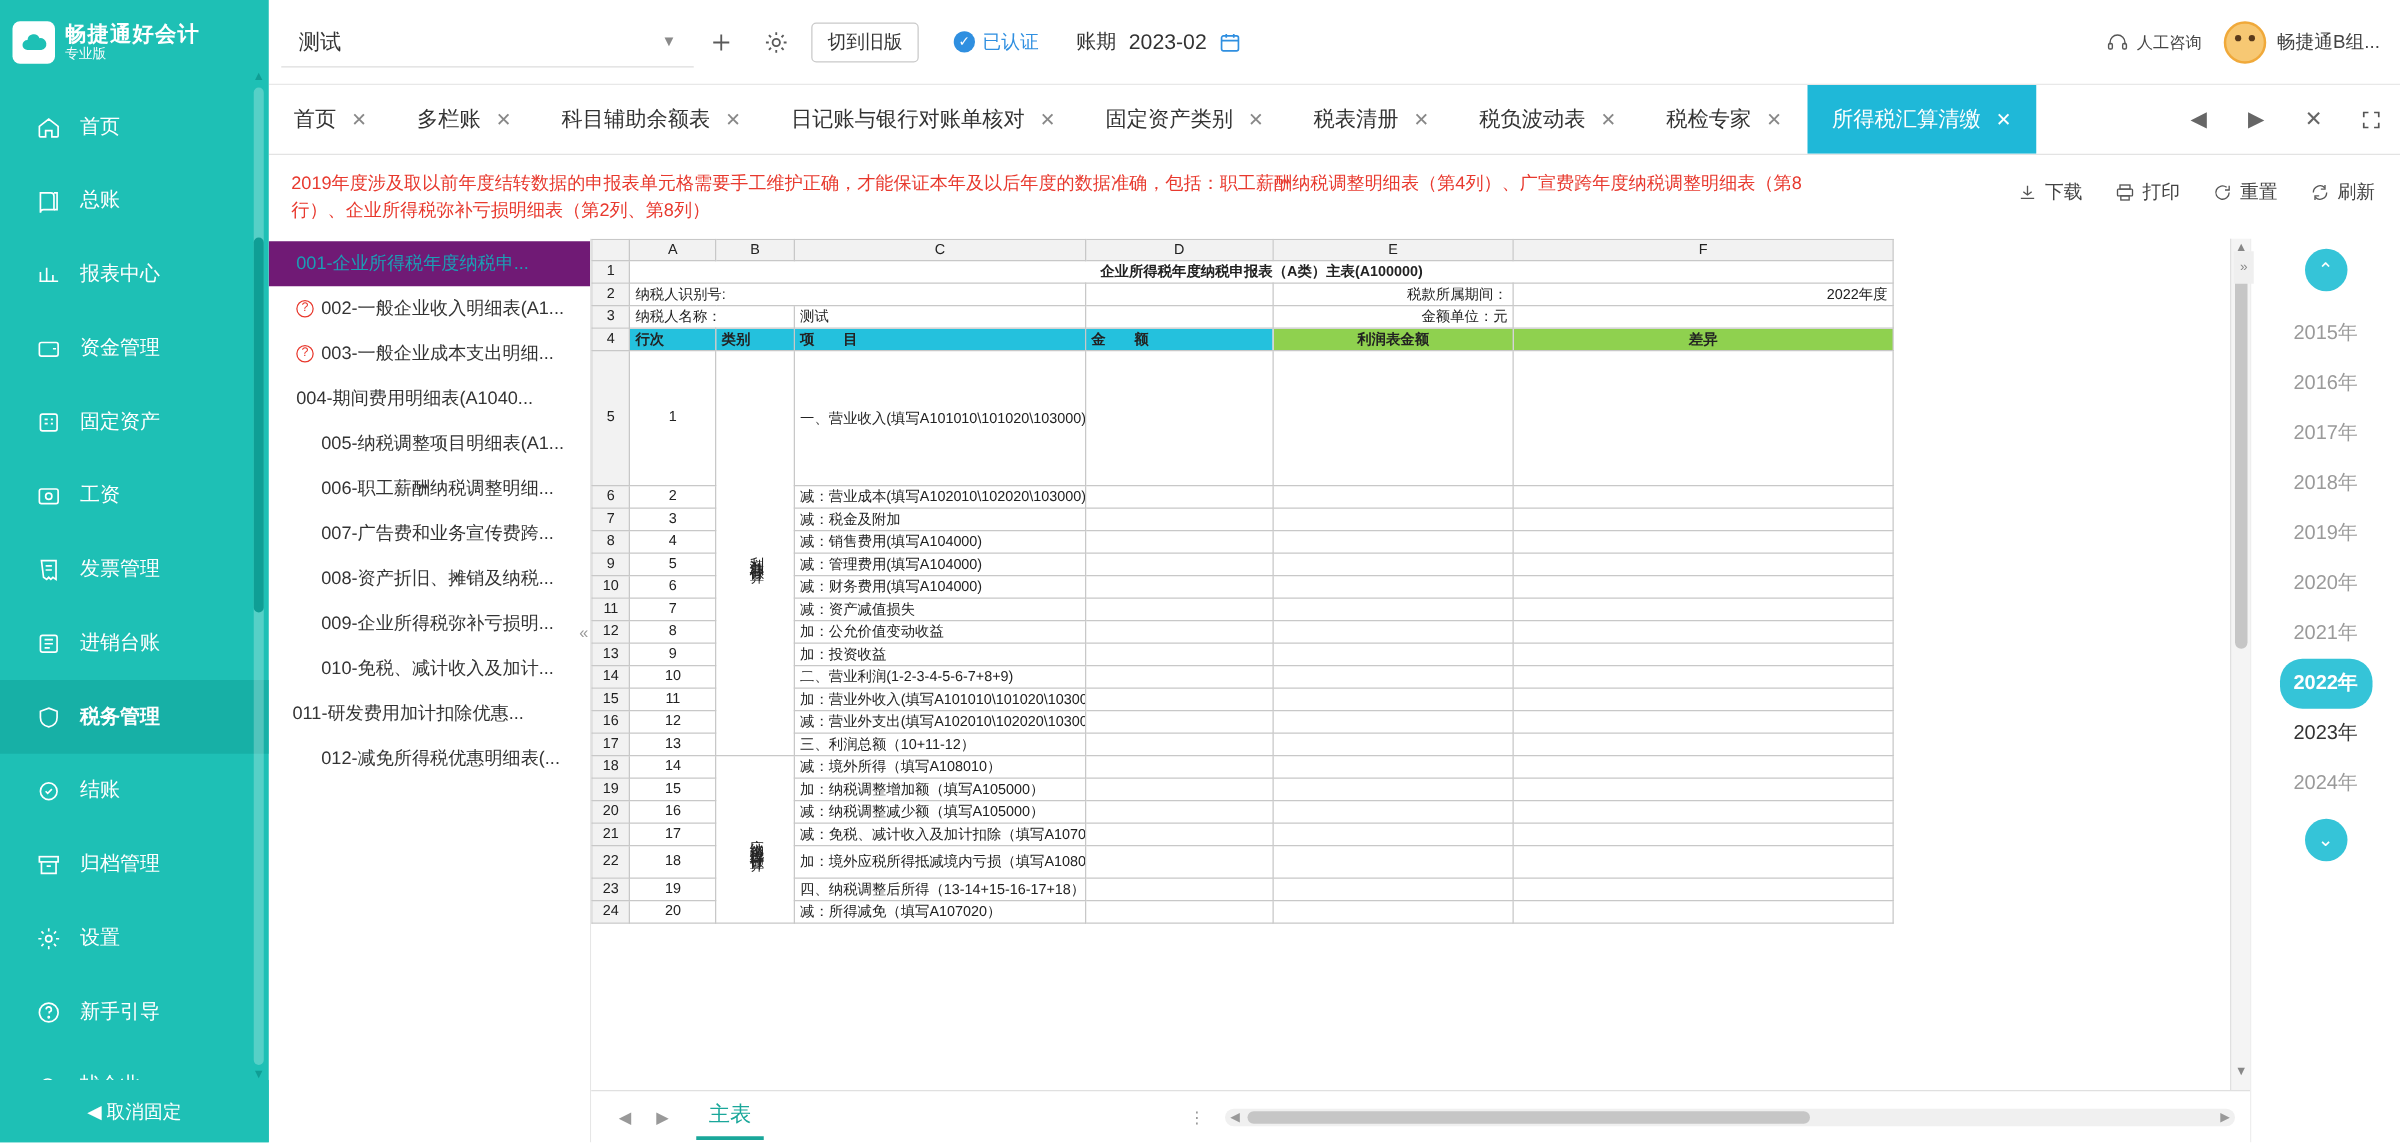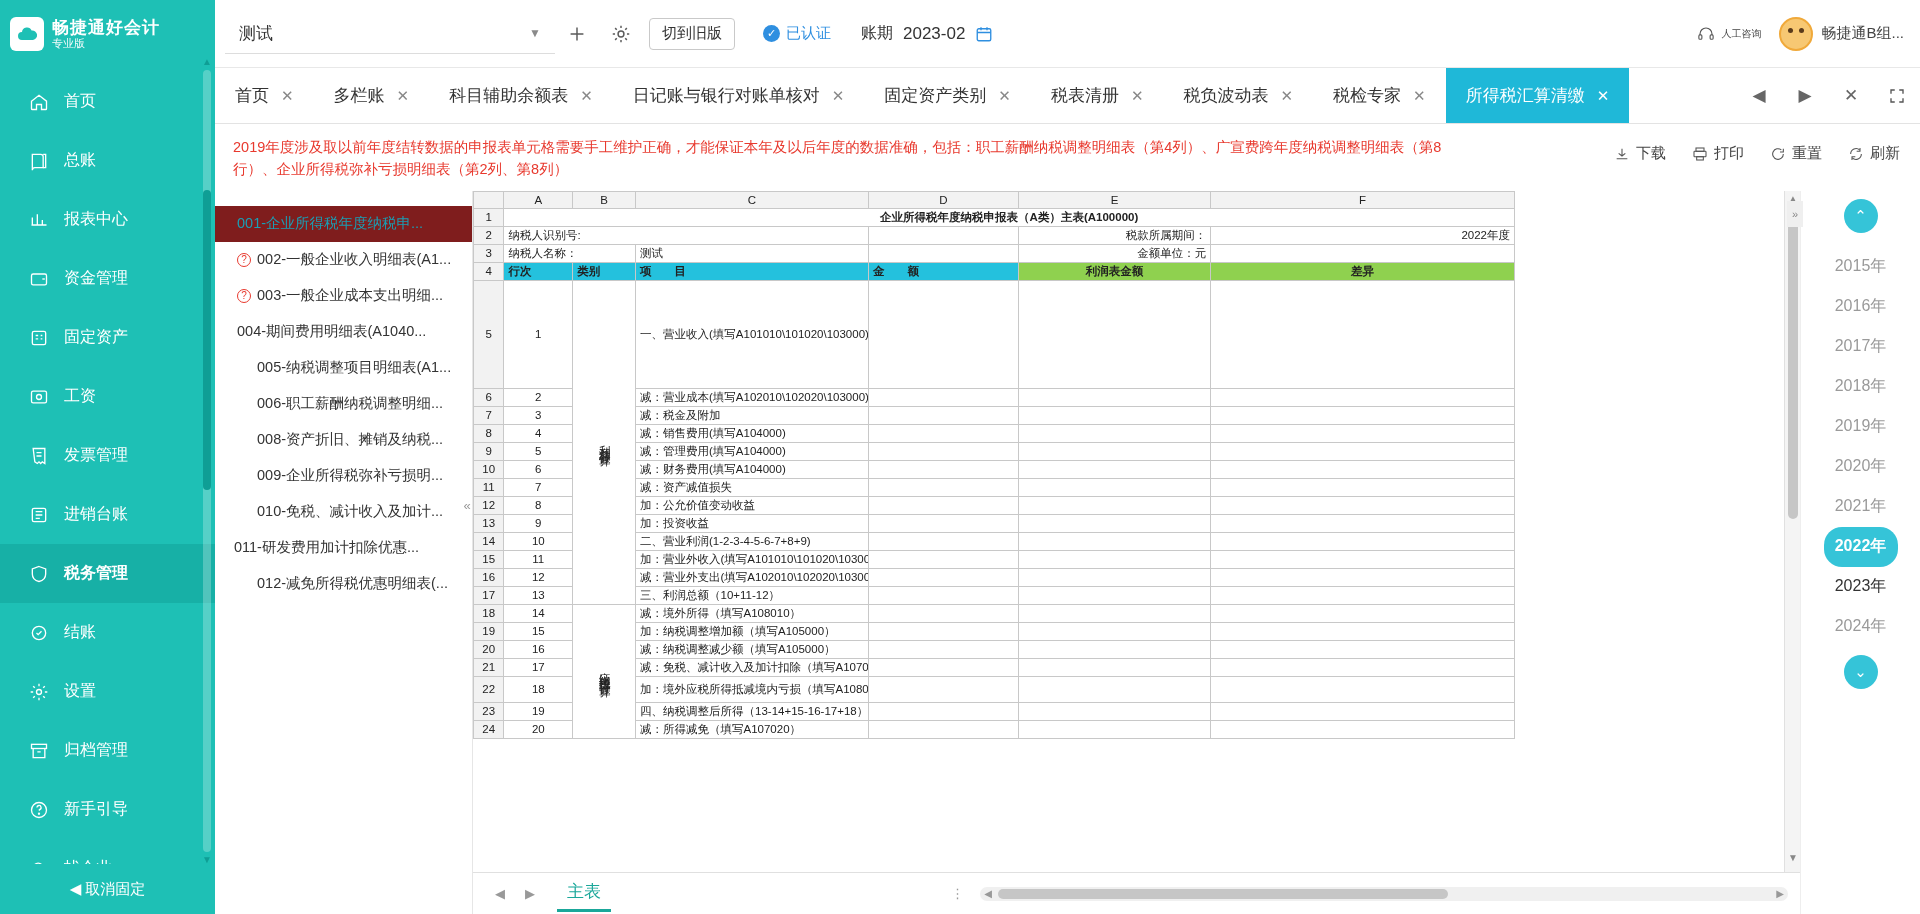--- a/index.html
+++ b/index.html
@@ -71,21 +71,21 @@
     margin-left: 6px; height: 32px; padding: 0 12px; border: 1px solid #c9c9c9; border-radius: 4px;
     background: #fff; font-size: 15px; color: #333; display: flex; align-items: center; cursor: pointer;
   }
   .verified { margin-left: 28px; display: flex; align-items: center; gap: 6px; color: #2f8fe0; font-size: 15px; cursor: pointer; }
   .verified .vcirc { width: 17px; height: 17px; border-radius: 50%; background: #2f8fe0; color: #fff; font-size: 11px; display:flex; align-items:center; justify-content:center; }
   .period { margin-left: 30px; display: flex; align-items: center; gap: 10px; font-size: 16px; color: #333; }
   .period .label { color: #333; }
   .period .value { font-size: 17px; }
   .cal-icon { width: 18px; height: 18px; color: #2f8fe0; }
   .topbar-right { margin-left: auto; display: flex; align-items: center; gap: 18px; padding-right: 16px; }
-  .service { display: flex; align-items: center; gap: 6px; font-size: 10px; color: #444; cursor: pointer; }
+  .service { display: flex; align-items: center; gap: 6px; font-size: 13px; color: #444; cursor: pointer; }
   .service svg { width: 18px; height: 18px; stroke: #555; fill: none; stroke-width: 1.5; }
   .user { display: flex; align-items: center; gap: 8px; font-size: 15px; color: #444; cursor: pointer; }
   .avatar {
     width: 34px; height: 34px; border-radius: 50%; background: #f7c873; position: relative; overflow: hidden;
     border: 2px solid #f0a93a;
   }
   .avatar::before { content: ""; position: absolute; left: 7px; top: 9px; width: 5px; height: 5px; background: #5a3a1a; border-radius: 50%; }
   .avatar::after { content: ""; position: absolute; right: 7px; top: 9px; width: 5px; height: 5px; background: #5a3a1a; border-radius: 50%; }
 
   
@@ -118,21 +118,21 @@
   
   .content { flex: 1; display: flex; min-height: 0; padding: 0 0 0 0; }
   .rep-list {
     width: 258px; flex: 0 0 258px; border-right: 1px solid #e6e6e6; padding-top: 2px; overflow: hidden;
     position: relative;
   }
   .rep-item {
     height: 36px; display: flex; align-items: center; gap: 6px; padding-left: 22px; font-size: 14.5px; color: #333;
     cursor: pointer; white-space: nowrap;
   }
-  .rep-item.active { background: #7f1d1d; color: #1a9fb5; margin-top: 13px; }
+  .rep-item.active { background: #701a75; color: #1a9fb5; }
   .rep-item .q {
     width: 14px; height: 14px; border-radius: 50%; border: 1px solid #e8392e; color: #e8392e;
     font-size: 10px; line-height: 12px; text-align: center; flex: 0 0 14px;
   }
   .collapse-handle {
     position: absolute; right: -2px; top: 300px; width: 14px; height: 30px; color: #9a9a9a; font-size: 13px;
     display: flex; align-items: center; justify-content: center; cursor: pointer;
   }
 
   
@@ -300,34 +300,34 @@
             <svg viewBox="0 0 24 24">
               <circle cx="12" cy="12" r="8"></circle>
               <path d="M9 12l2 2 4-4"></path>
             </svg>
           </span>
         <span>结账</span>
       </div>
       <div class="nav-item">
         <span class="ni">
             <svg viewBox="0 0 24 24">
+              <rect x="3" y="4" width="18" height="5"></rect>
+              <path d="M5 9v11h14V9M10 13h4"></path>
+            </svg>
+          </span>
+        <span>归档管理</span>
+      </div>
+      <div class="nav-item">
+        <span class="ni">
+            <svg viewBox="0 0 24 24">
               <circle cx="12" cy="12" r="3"></circle>
               <path d="M12 2v3M12 19v3M2 12h3M19 12h3M5 5l2 2M17 17l2 2M19 5l-2 2M7 17l-2 2"></path>
             </svg>
           </span>
         <span>设置</span>
-      </div>
-      <div class="nav-item">
-        <span class="ni">
-            <svg viewBox="0 0 24 24">
-              <rect x="3" y="4" width="18" height="5"></rect>
-              <path d="M5 9v11h14V9M10 13h4"></path>
-            </svg>
-          </span>
-        <span>归档管理</span>
       </div>
       <div class="nav-item">
         <span class="ni">
             <svg viewBox="0 0 24 24">
               <circle cx="12" cy="12" r="9"></circle>
               <path d="M9.5 9a2.5 2.5 0 113 2.5V13"></path>
               <circle cx="12" cy="16.5" r=".6" fill="#fff"></circle>
             </svg>
           </span>
         <span>新手引导</span>
@@ -502,20 +502,23 @@
           <span>003-一般企业成本支出明细...</span>
         </div>
         <div class="rep-item" style="">
           <span>004-期间费用明细表(A1040...</span>
         </div>
         <div class="rep-item" style="padding-left:42px">
           <span>005-纳税调整项目明细表(A1...</span>
         </div>
         <div class="rep-item" style="padding-left:42px">
           <span>006-职工薪酬纳税调整明细...</span>
+        </div>
+        <div class="rep-item" style="padding-left:42px">
+          <span>007-广告费和业务宣传费跨...</span>
         </div>
         <div class="rep-item" style="padding-left:42px">
           <span>008-资产折旧、摊销及纳税...</span>
         </div>
         <div class="rep-item" style="padding-left:42px">
           <span>009-企业所得税弥补亏损明...</span>
         </div>
         <div class="rep-item" style="padding-left:42px">
           <span>010-免税、减计收入及加计...</span>
         </div>

